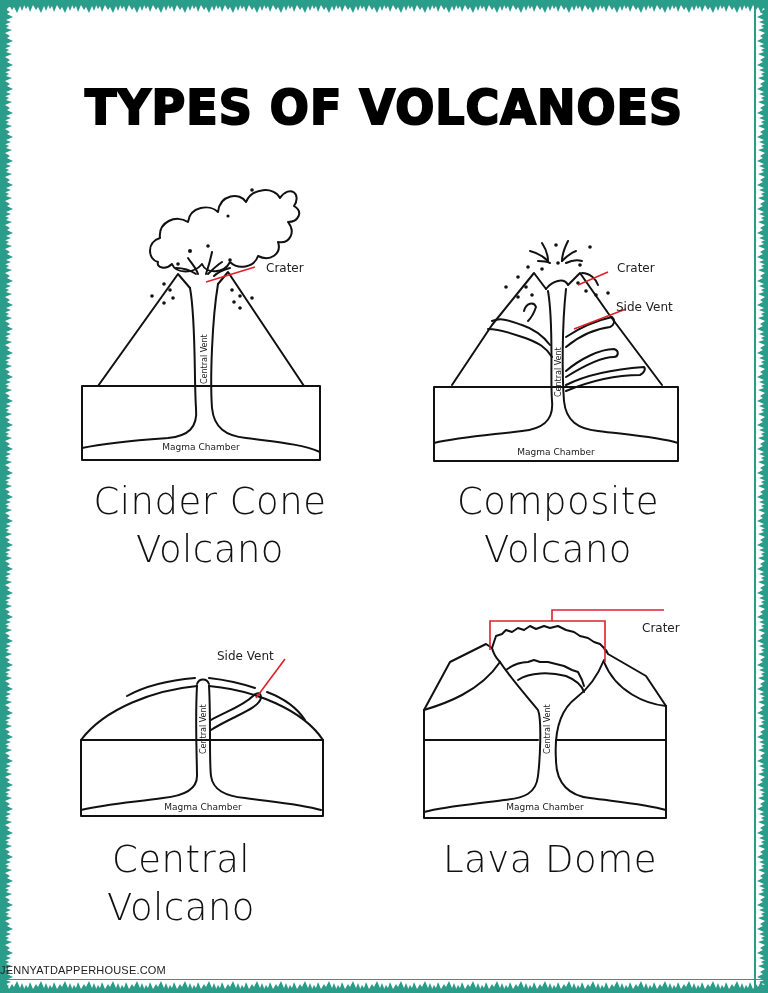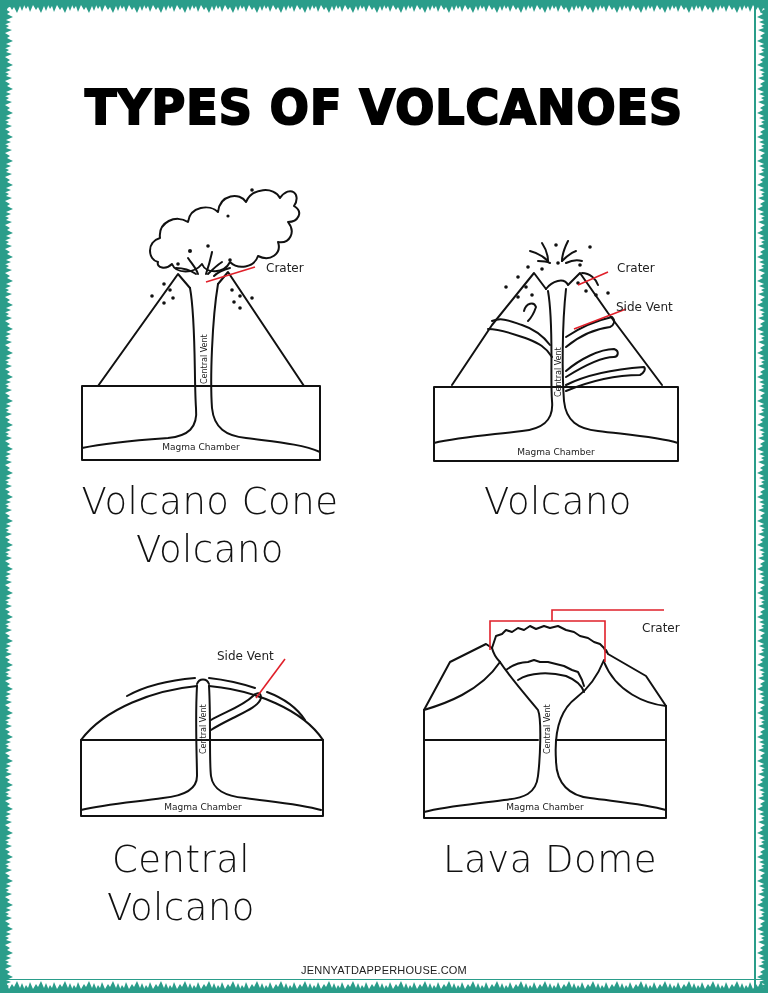--- a/index.html
+++ b/index.html
@@ -1,21 +1,21 @@
 <!DOCTYPE html>
 <html><head>
 <meta charset="utf-8">
 <style>
   html,body{margin:0;padding:0;}
   body{width:768px;height:993px;position:relative;background:#fff;overflow:hidden;font-family:"DejaVu Sans",sans-serif;}
   .frame{position:absolute;inset:0;}
   .title{position:absolute;left:0;top:80px;width:768px;text-align:center;font-family:"DejaVu Sans",sans-serif;font-weight:900;font-size:46px;letter-spacing:1px;color:#000;transform:scaleY(1.05);-webkit-text-stroke:2px #000;}
   .diagram{position:absolute;}
   .caption{position:absolute;text-align:center;font-family:"DejaVu Sans",sans-serif;font-weight:300;font-size:37px;line-height:48px;color:#111;letter-spacing:0.5px;}
-  .footer{position:absolute;left:0;top:964px;width:768px;text-align:center;font-family:"Liberation Sans",sans-serif;font-size:11px;color:#222;letter-spacing:0.2px;}
+  .footer{position:absolute;left:0;top:964px;width:768px;font-family:"Liberation Sans",sans-serif;font-size:11px;color:#222;letter-spacing:0.2px;}
   svg text{font-family:"DejaVu Sans",sans-serif;}
 </style>
 </head>
 <body>
 
 <svg class="frame" width="768" height="993" viewBox="0 0 768 993">
   <defs>
     <pattern id="grassTop" x="0" y="0" width="24" height="14" patternUnits="userSpaceOnUse">
       <path d="M0,0 H24 V6 L22,11 L20,6 L17,13 L14,7 L12,10 L9,5 L6,12 L4,6 L2,9 L0,5 Z" fill="#2a9d8a"></path>
     </pattern>
@@ -125,24 +125,25 @@
   </g>
   <line x1="148" y1="60" x2="178" y2="47" stroke="#e0202a" stroke-width="1.6"></line>
   <line x1="144" y1="104" x2="196" y2="84" stroke="#e0202a" stroke-width="1.6"></line>
   <text x="187" y="47" font-size="12" fill="#222">Crater</text>
   <text x="186" y="86" font-size="12" fill="#222">Side Vent</text>
   <text x="0" y="0" font-size="8" fill="#222" transform="translate(131,172) rotate(-90)">Central Vent</text>
   <text x="126" y="230" font-size="9" fill="#222" text-anchor="middle">Magma Chamber</text>
 </svg>
 
 <div class="caption" style="left:60px;top:478px;width:300px;">
-  <div>Volcano Cone</div>
+  <div>Cinder Cone</div>
   <div>Volcano</div>
 </div>
 <div class="caption" style="left:408px;top:478px;width:300px;">
+  <div>Composite</div>
   <div>Volcano</div>
 </div>
 
 <svg class="diagram" style="left:75px;top:640px" width="260" height="180" viewBox="0 0 260 180">
   <g fill="none" stroke="#111" stroke-width="2" stroke-linejoin="round" stroke-linecap="round">
     <path d="M6,100 C30,68 80,50 122,46"></path>
     <path d="M134,46 C180,50 228,70 248,100"></path>
     <path d="M52,56 C70,46 96,40 120,38"></path>
     <path d="M134,38 C152,40 168,44 180,48"></path>
     <path d="M192,52 C208,58 222,68 230,80"></path>

